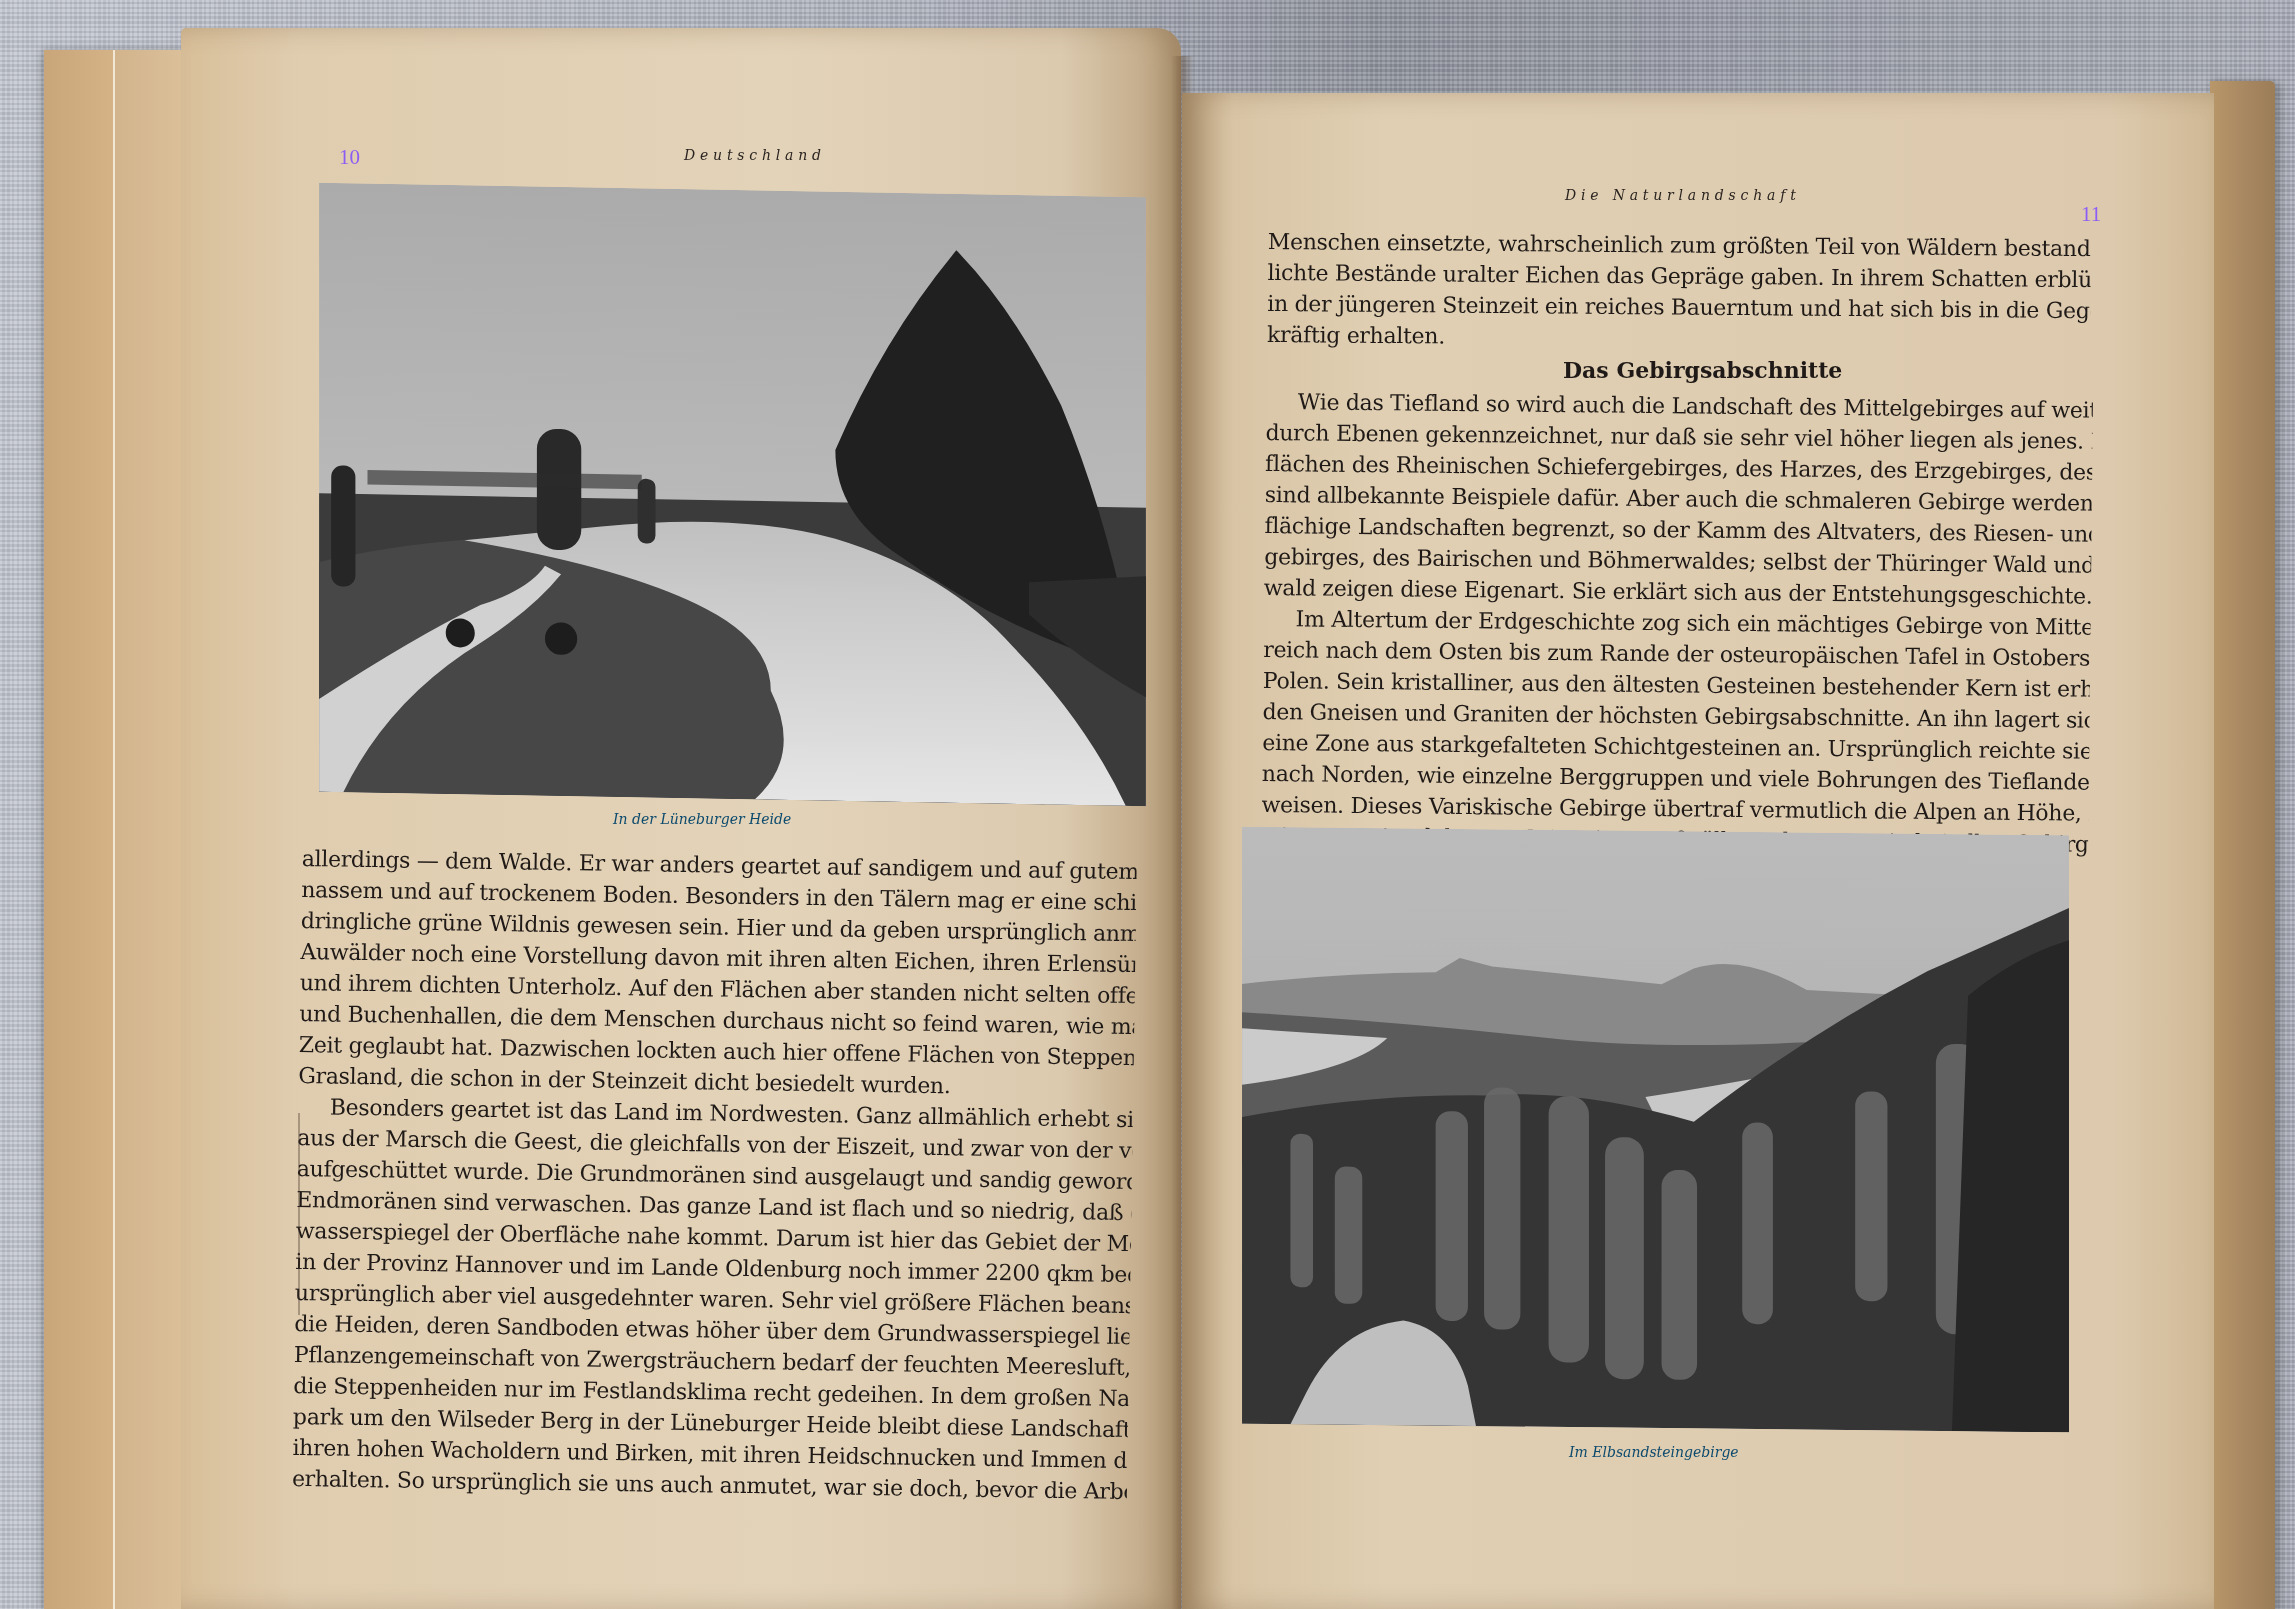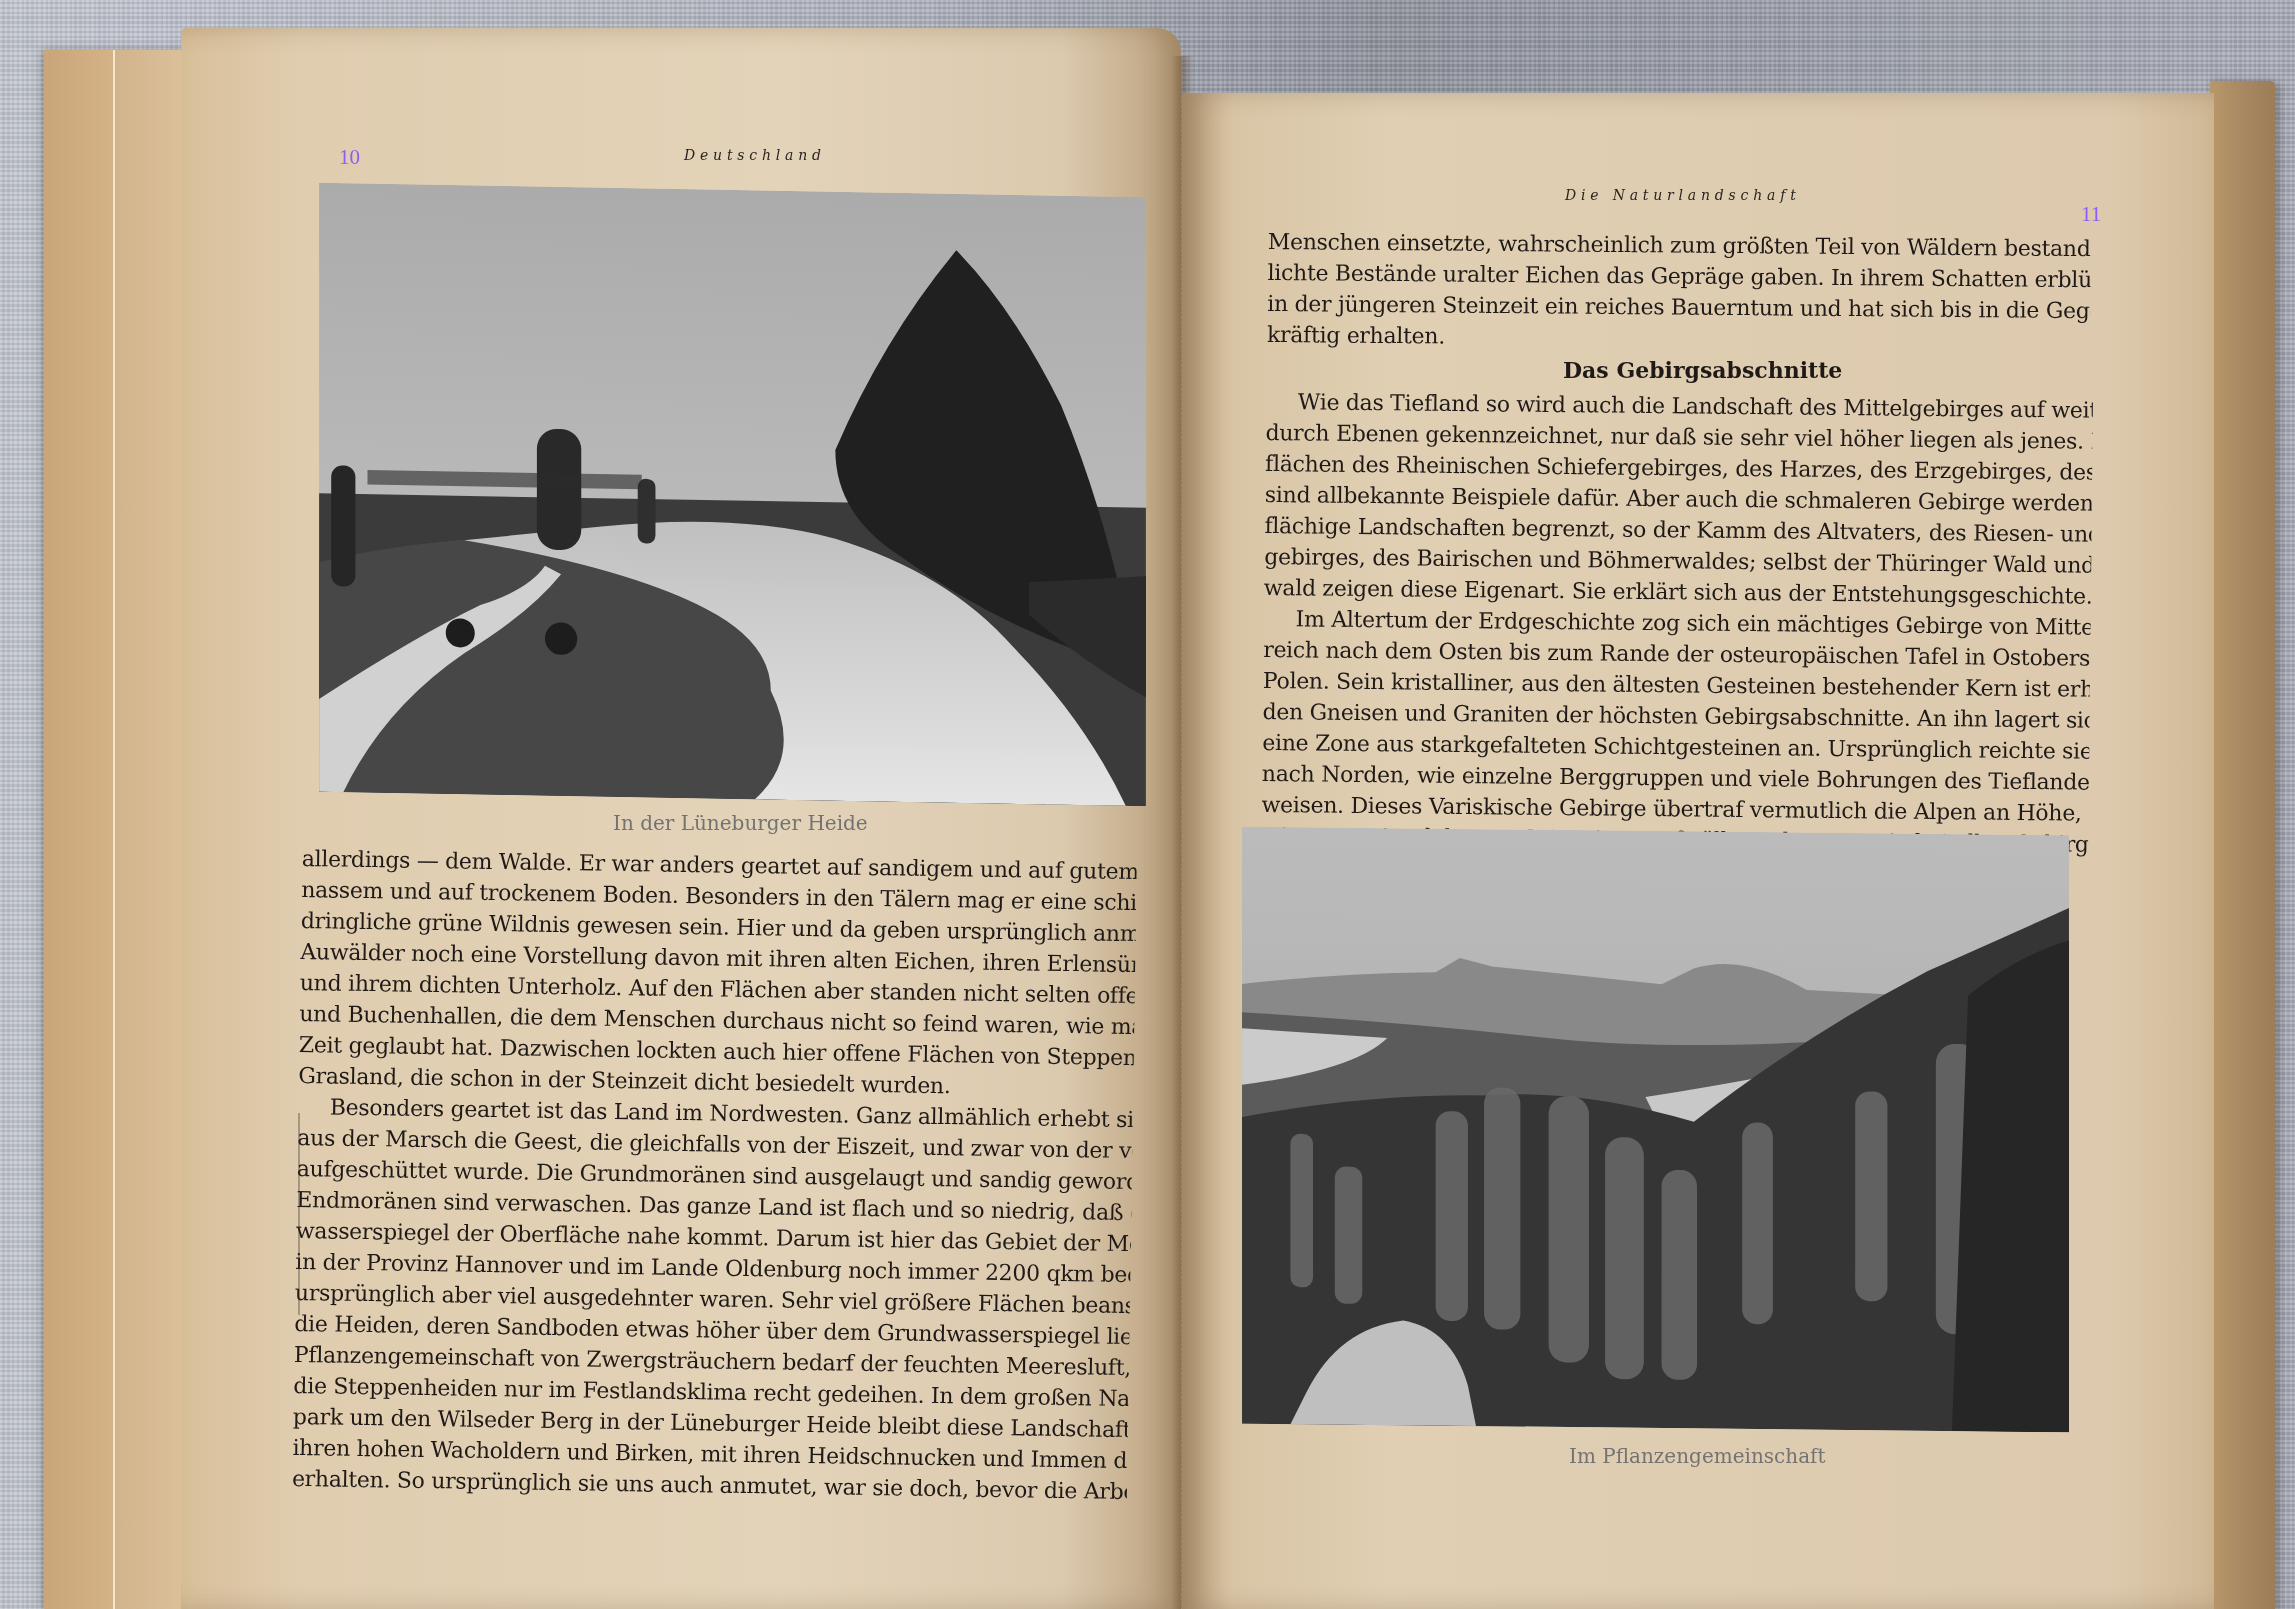--- a/index.html
+++ b/index.html
@@ -47,21 +47,21 @@
   .spine-shadow {
     position:absolute; left:1171px; top:56px; width:22.6px; height:1553px;
     background:linear-gradient(90deg, rgba(80,55,30,0.0), rgba(80,55,30,0.35), rgba(80,55,30,0.0));
   }
   .running-head { position:absolute; font-size:14px; color:#2a2420; letter-spacing:4.8px; font-family:"DejaVu Serif", serif; font-style:italic; }
   .page-num { position:absolute; font-size:21px; color:#8b5cf6; font-family:"Liberation Serif", serif; }
   .photo {
     position:absolute; overflow:hidden;
     filter: grayscale(1) contrast(1.05);
   }
-  .caption { position:absolute; font-size:20px; color:#737373; font-family:"DejaVu Serif", serif; white-space:nowrap; }
+  .caption { position:absolute; font-size:14px; color:#0c4a6e; font-style:italic; font-family:"DejaVu Serif", serif; white-space:nowrap; }
   .text-block { position:absolute; color:#1f1a17; font-family:"DejaVu Serif", serif; font-size:22px; }
   .text-line { white-space:nowrap; height:31px; line-height:31px; text-align:justify; text-align-last:justify; overflow:hidden; letter-spacing:-0.3px; }
   .text-line.last { text-align-last:left; }
   .text-line.indent { padding-left:32px; }
   .heading { position:absolute; font-family:"DejaVu Serif", serif; font-weight:bold; font-size:22px; color:#1f1a17; white-space:nowrap; }
   .margin-rule { position:absolute; left:298px; top:1113px; width:1.6px; height:202px; background:rgba(60,45,35,0.35); }
 </style>
 </head>
 <body>
 
@@ -185,14 +185,14 @@
       <rect x="450" y="380" width="48" height="300" rx="22"></rect>
       <rect x="520" y="420" width="44" height="260" rx="20"></rect>
       <rect x="620" y="360" width="38" height="250" rx="18"></rect>
       <rect x="760" y="320" width="40" height="260" rx="18"></rect>
       <rect x="860" y="260" width="55" height="360" rx="24"></rect>
     </g>
     <path d="M80 700 Q120 620 200 610 Q260 620 280 690 L290 740 L60 740 Z" fill="#bdbcb6"></path>
     <path d="M900 200 Q960 150 1025 130 L1025 740 L880 740 Z" fill="#2b2a28"></path>
   </svg>
 </div>
-<div class="caption" style="left:1569px; top:1444px;">Im Pflanzengemeinschaft</div>
+<div class="caption" style="left:1569px; top:1444px;">Im Elbsandsteingebirge</div>
 
 
 </body></html>

